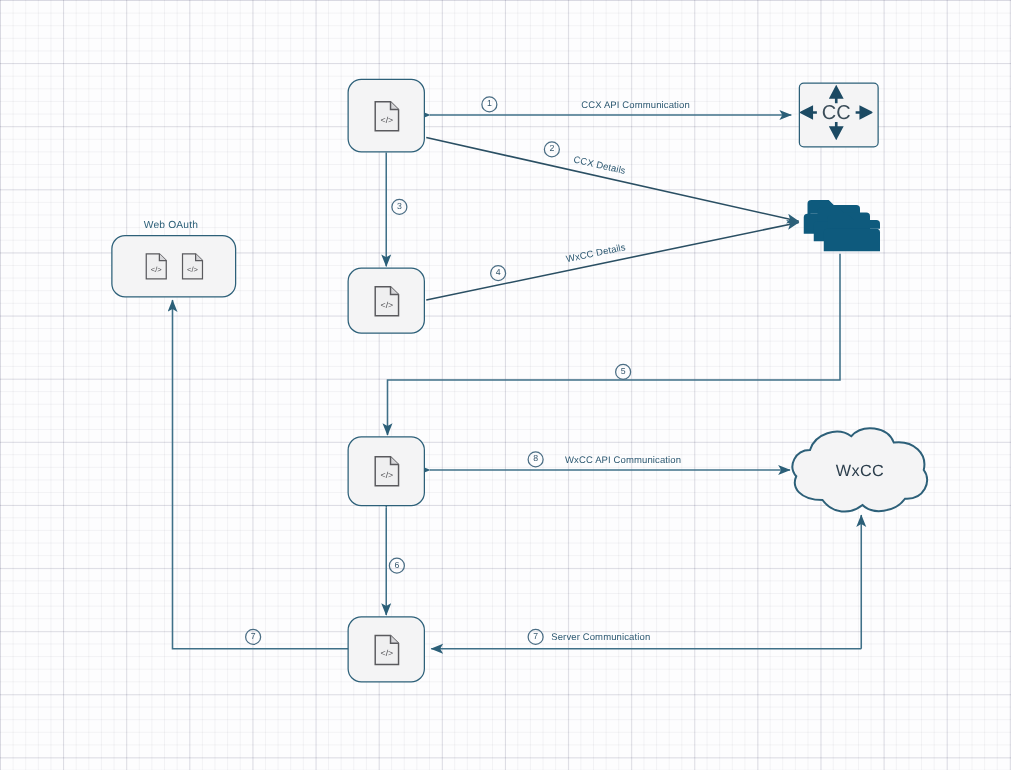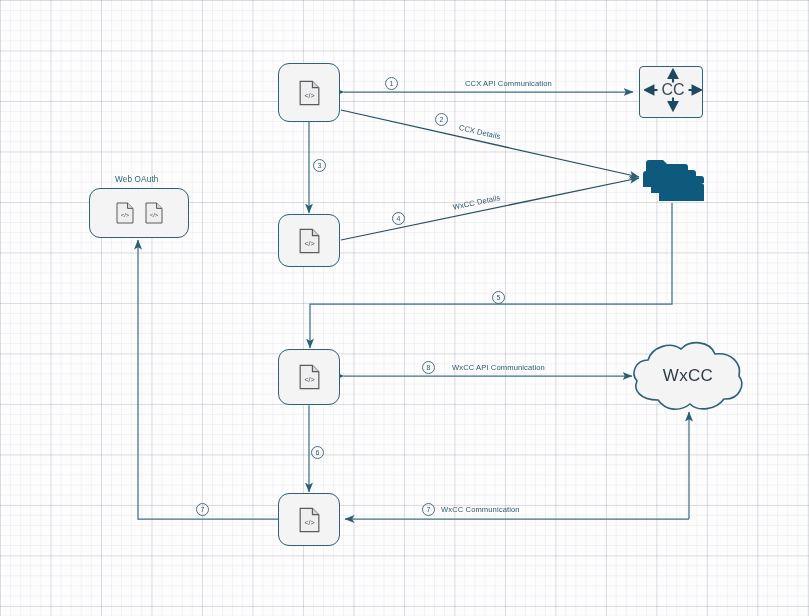--- a/index.html
+++ b/index.html
@@ -27,34 +27,34 @@
     background:#f4f4f5;
     border:1.6px solid #2d6079;
     border-radius:11px;
     display:flex;align-items:center;justify-content:center;
   }
   .codeicon{display:block;}
   .ccbox{
     background:#f4f4f5;
     border:1.6px solid #2d6079;
     border-radius:4px;
-    display:flex;align-items:center;justify-content:flex-end;padding-left:19px;
+    display:flex;align-items:center;justify-content:flex-start;
   }
   .weblabel{
     position:absolute;
     color:#2d6079;
     font-size:8.2px;
     letter-spacing:.15px;
     white-space:nowrap;
   }
   .cloudwrap{position:absolute;}
   .cloudtext{
     position:absolute;left:0;top:0;width:100%;height:100%;
     display:flex;align-items:center;justify-content:center;
-    color:#2c3e4c;font-size:17px;letter-spacing:.3px;
+    color:#2c3e4c;font-size:13px;letter-spacing:.3px;
     pointer-events:none;
   }
   .elabel{
     position:absolute;
     color:#2c5871;
     font-size:7.6px;
     white-space:nowrap;
     letter-spacing:.1px;
   }
   .stepnum{
@@ -205,21 +205,21 @@
   </div>
 
   <div class="elabel" style="left:437px;top:79px;margin-left:28px;">CCX API Communication</div>
 
   <div class="elabel" style="left:460px;top:123px;transform:rotate(12.8deg);transform-origin:left top;">CCX Details</div>
 
   <div class="elabel" style="left:452px;top:203px;transform:rotate(-11.8deg);transform-origin:left top;">WxCC Details</div>
 
   <div class="elabel" style="left:452px;top:363px;">WxCC API Communication</div>
 
-  <div class="elabel" style="left:441px;top:505px;">WxCC Communication</div>
+  <div class="elabel" style="left:441px;top:505px;">Server Communication</div>
 
   <div class="stepnum" style="left:385px;top:77px;">1</div>
   <div class="stepnum" style="left:435px;top:113px;">2</div>
   <div class="stepnum" style="left:313px;top:159px;">3</div>
   <div class="stepnum" style="left:392px;top:212px;">4</div>
   <div class="stepnum" style="left:492px;top:291px;">5</div>
   <div class="stepnum" style="left:311px;top:446px;">6</div>
   <div class="stepnum" style="left:196px;top:503px;">7</div>
   <div class="stepnum" style="left:422px;top:503px;">7</div>
   <div class="stepnum" style="left:422px;top:361px;">8</div>

